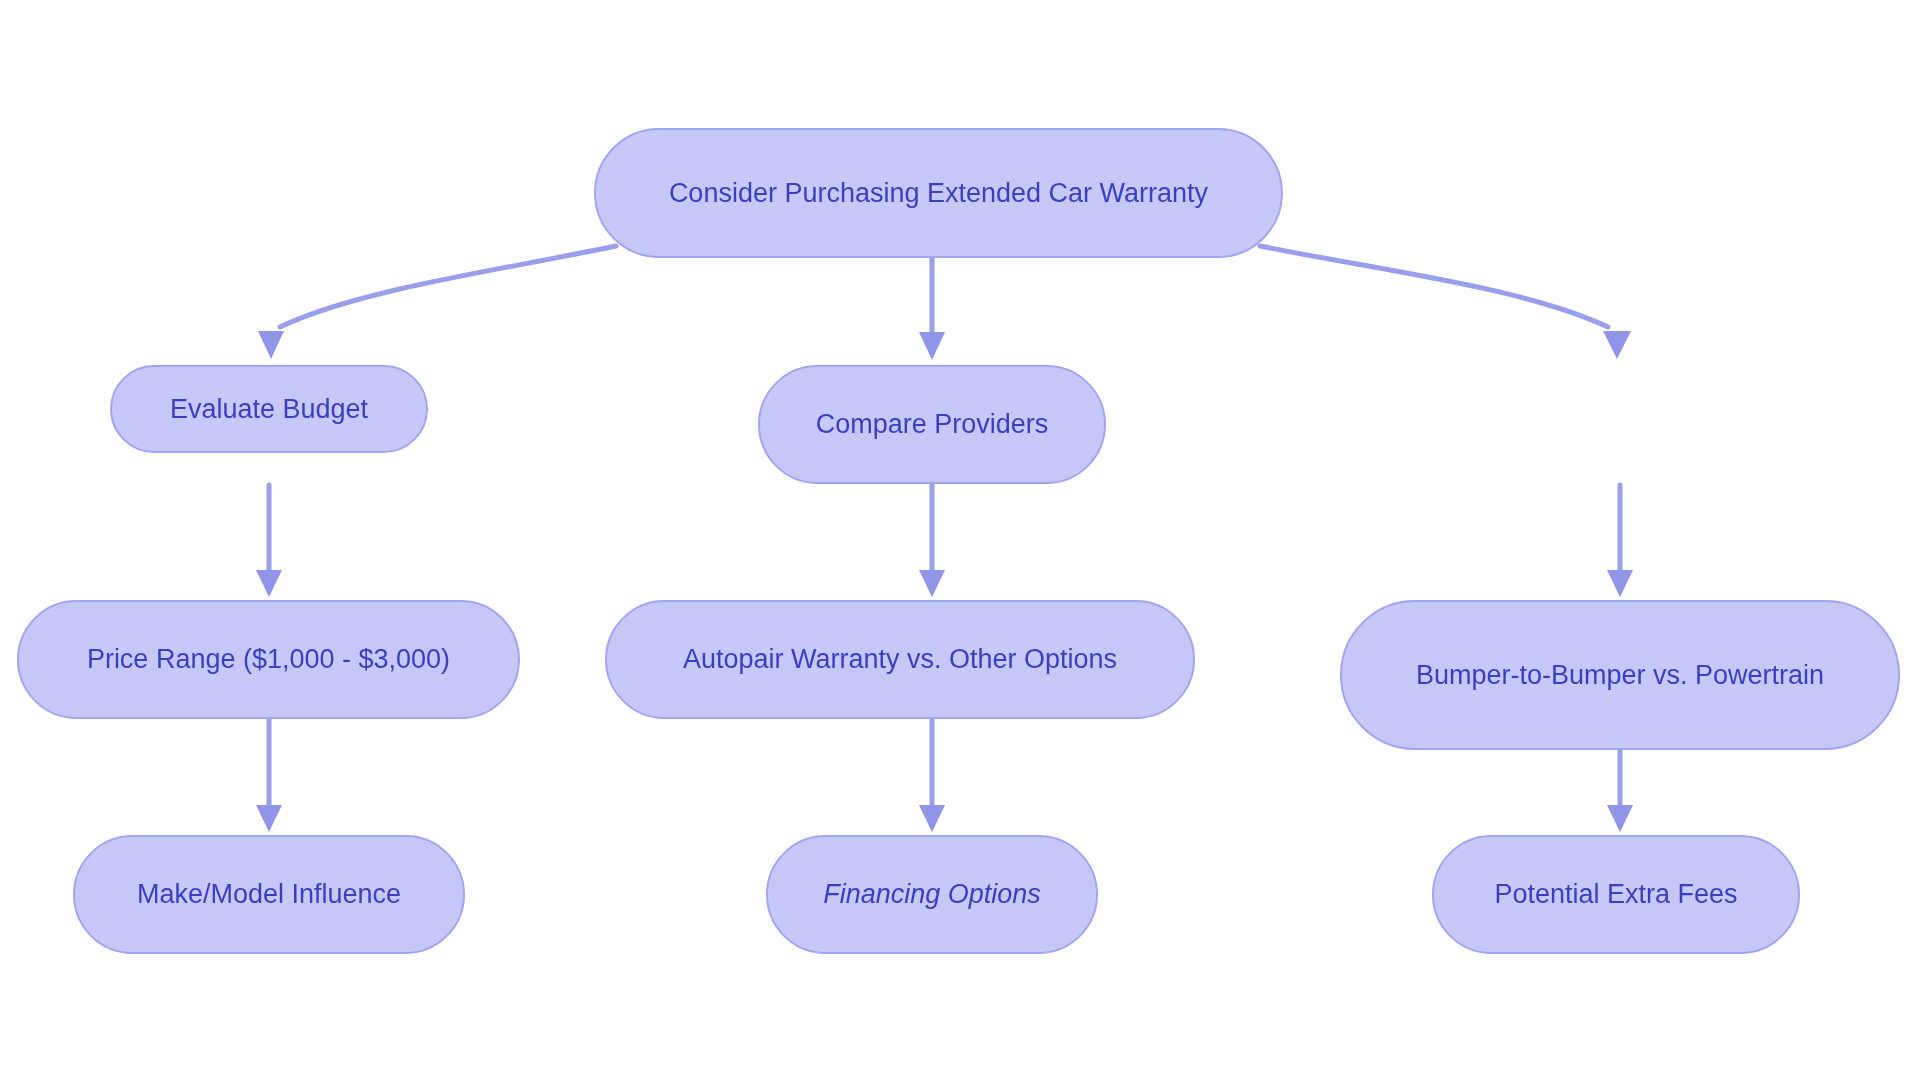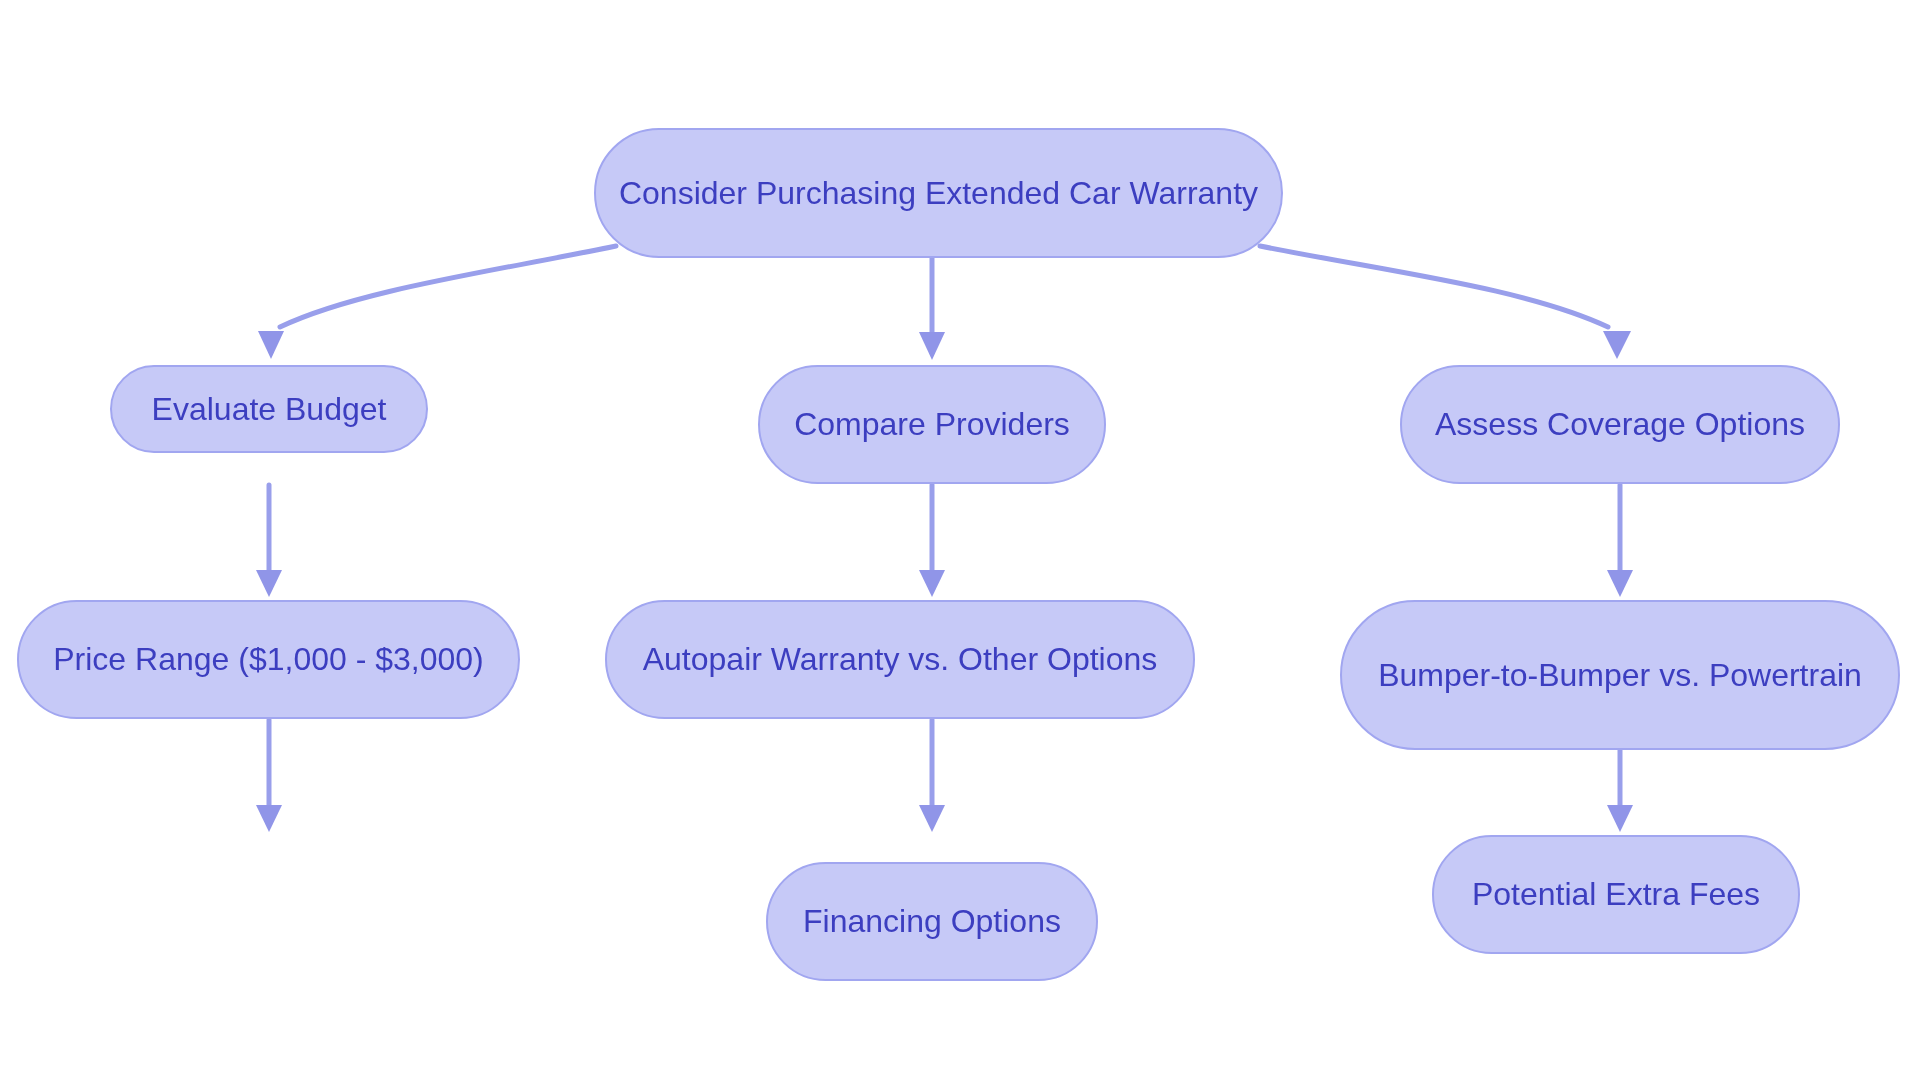--- a/index.html
+++ b/index.html
@@ -17,32 +17,32 @@
   .edges{position:absolute;left:0;top:0;width:1920px;height:1083px;z-index:1;}
   .edge{fill:none;stroke:var(--edge);stroke-width:5;stroke-linecap:round;}
   .head{fill:var(--arrowhead);stroke:none;}
   .node{
     position:absolute;z-index:2;
     display:flex;align-items:center;justify-content:center;
     background:var(--node-fill);
     border:2.5px solid var(--node-border);
     border-radius:999px;
     color:var(--node-text);
-    font-size:32px;
+    font-size:27px;
     white-space:nowrap;
   }
   #n-root {left:594px;  top:128px; width:689px; height:130px;}
   #n-c1r2 {left:110px;  top:365px; width:318px; height:88px;}
   #n-c2r2 {left:758px;  top:365px; width:348px; height:119px;}
   #n-c3r2 {left:1400px; top:365px; width:440px; height:119px;}
   #n-c1r3 {left:17px;   top:600px; width:503px; height:119px;}
   #n-c2r3 {left:605px;  top:600px; width:590px; height:119px;}
   #n-c3r3 {left:1340px; top:600px; width:560px; height:150px;}
   #n-c1r4 {left:73px;   top:835px; width:392px; height:119px;}
-  #n-c2r4 {left:766px;  top:862px; width:332px; height:119px;}
+  #n-c2r4 {left:766px;  top:835px; width:332px; height:119px;font-style:italic;}
   #n-c3r4 {left:1432px; top:835px; width:368px; height:119px;}
 </style>
 </head>
 <body>
 
 <div class="canvas">
 
   <svg class="edges" viewBox="0 0 1920 1083" xmlns="http://www.w3.org/2000/svg">
 
     <path class="edge" d="M 616 246 C 490 272, 358 290, 280 327"></path>
@@ -78,36 +78,36 @@
   </div>
 
   <div class="node" id="n-c1r2">
     <span>Evaluate Budget</span>
   </div>
 
   <div class="node" id="n-c2r2">
     <span>Compare Providers</span>
   </div>
 
-  <div class="node" id="n-c3r2">
-    <span>Assess Coverage Options</span>
-  </div>
 
   <div class="node" id="n-c1r3">
     <span>Price Range ($1,000 - $3,000)</span>
   </div>
 
   <div class="node" id="n-c2r3">
     <span>Autopair Warranty vs. Other Options</span>
   </div>
 
   <div class="node" id="n-c3r3">
     <span>Bumper-to-Bumper vs. Powertrain</span>
   </div>
 
+  <div class="node" id="n-c1r4">
+    <span>Make/Model Influence</span>
+  </div>
 
   <div class="node" id="n-c2r4">
     <span>Financing Options</span>
   </div>
 
   <div class="node" id="n-c3r4">
     <span>Potential Extra Fees</span>
   </div>
 
 </div>

